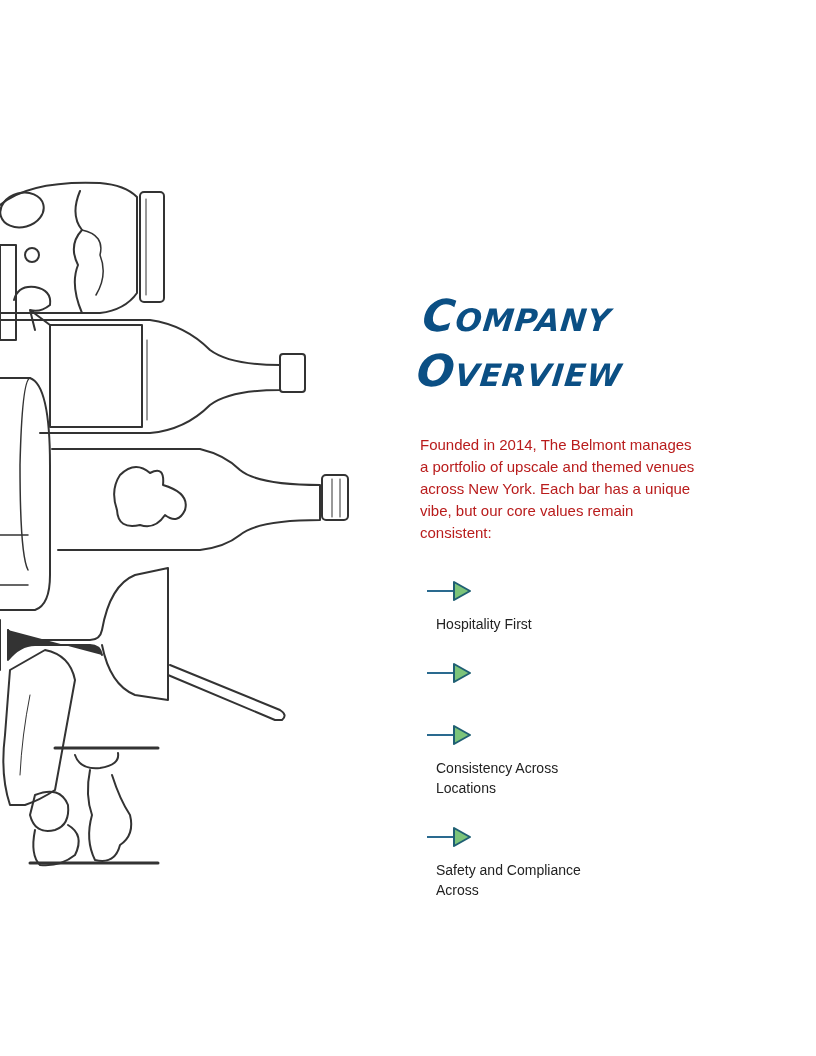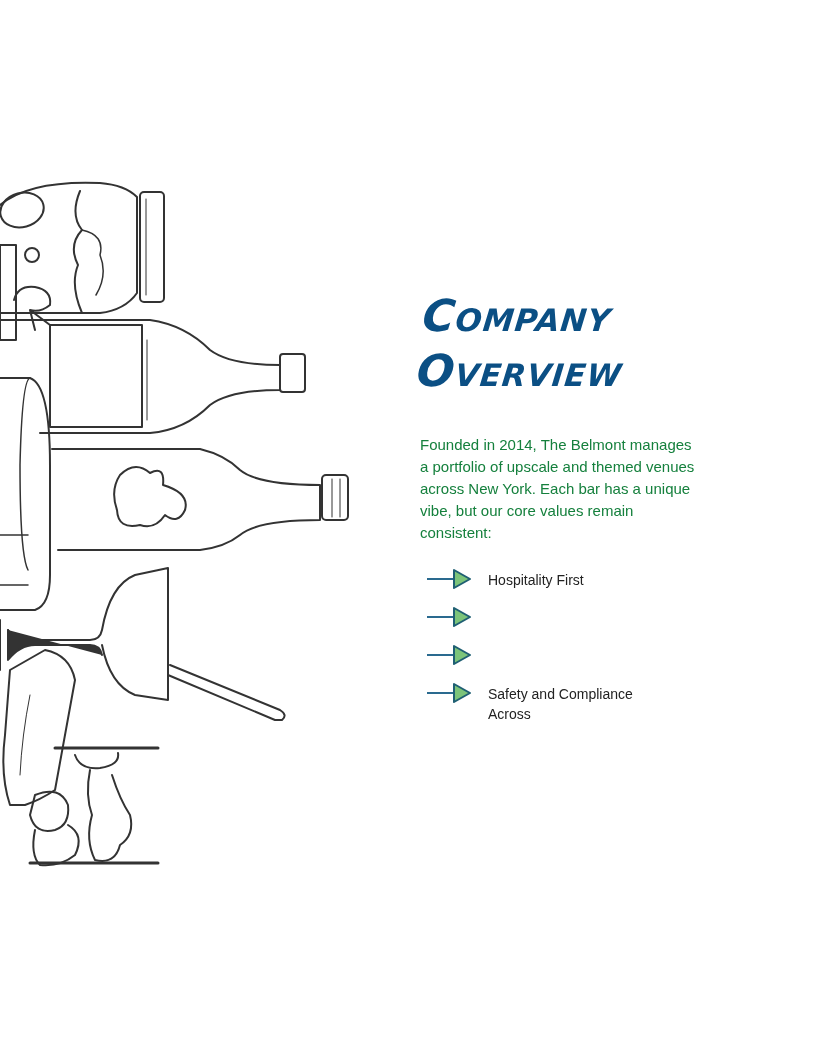--- a/index.html
+++ b/index.html
@@ -14,25 +14,25 @@
       color: #0b4f84;
       font-size: 44px; line-height: 55px;
       letter-spacing: 1px;
       margin: 0;
       transform: skewX(-6deg);
     }
     .title span { display: block; }
     .intro {
       margin-top: 36px;
       font-family: "Liberation Sans", sans-serif;
-      font-size: 15px; line-height: 22px; color: #15803d;
+      font-size: 15px; line-height: 22px; color: #b91c1c;
       width: 280px;
     }
     .values { margin-top: 26px; list-style: none; padding: 0; }
-    .value-item { display: flex; align-items: flex-start; margin-bottom: 18px; }
+    .value-item { display: flex; align-items: flex-start; margin-bottom: 18px; flex-direction: column; }
     .arrow { width: 46px; height: 22px; flex: 0 0 46px; margin-left: 6px; margin-top: -2px; }
     .value-label {
       margin-left: 16px;
       font-family: "Liberation Sans", sans-serif;
       font-size: 14px; line-height: 20px; color: #222222; width: 180px;
     }
   </style>
 </head>
 <body>
 
@@ -99,20 +99,21 @@
       <svg class="arrow" viewBox="0 0 46 22">
           <line x1="1" y1="11" x2="30" y2="11" stroke="#2a6a8f" stroke-width="2"></line>
           <path d="M28 2 L44 11 L28 20 Z" fill="#7cc47a" stroke="#1f5f73" stroke-width="2" stroke-linejoin="round"></path>
         </svg>
     </li>
     <li class="value-item">
       <svg class="arrow" viewBox="0 0 46 22">
           <line x1="1" y1="11" x2="30" y2="11" stroke="#2a6a8f" stroke-width="2"></line>
           <path d="M28 2 L44 11 L28 20 Z" fill="#7cc47a" stroke="#1f5f73" stroke-width="2" stroke-linejoin="round"></path>
         </svg>
+      <span class="value-label">Consistency Across Locations</span>
     </li>
     <li class="value-item">
       <svg class="arrow" viewBox="0 0 46 22">
           <line x1="1" y1="11" x2="30" y2="11" stroke="#2a6a8f" stroke-width="2"></line>
           <path d="M28 2 L44 11 L28 20 Z" fill="#7cc47a" stroke="#1f5f73" stroke-width="2" stroke-linejoin="round"></path>
         </svg>
       <span class="value-label">Safety and Compliance Across</span>
     </li>
   </ul>
 </div>

